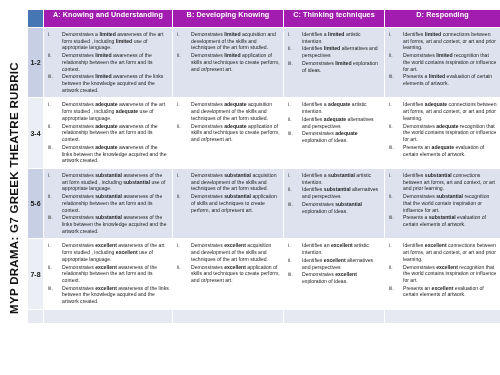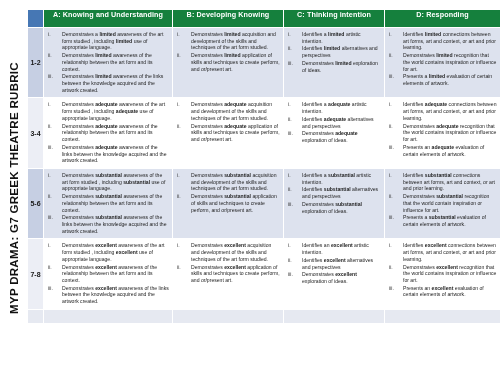--- a/index.html
+++ b/index.html
@@ -58,21 +58,21 @@
   .rubric col.c-c      { width: 101px; }
   .rubric col.c-d      { width: 116px; }
 
   .rubric th, .rubric td {
     border: 1px solid #ffffff;
     vertical-align: top;
     padding: 0;
   }
 
   thead th {
-    background: #15803d;
+    background: #a21caf;
     color: #ffffff;
     font-size: 7.2px;
     font-weight: bold;
     text-align: center;
     height: 17px;
     vertical-align: middle;
     letter-spacing: 0.1px;
   }
   thead th.band-head {
     background: #4677b4;
@@ -142,21 +142,21 @@
         <col class="c-a">
         <col class="c-b">
         <col class="c-c">
         <col class="c-d">
     </colgroup>
     <thead>
       <tr>
         <th class="band-head"></th>
         <th>A: Knowing and Understanding</th>
         <th>B: Developing Knowing</th>
-        <th>C: Thinking intention</th>
+        <th>C: Thinking techniques</th>
         <th>D: Responding</th>
       </tr>
     </thead>
     <tbody id="rubric-body">
         <tr class="shade">
           <td class="band">1-2</td>
           <td>
             <ol class="crit">
               <li>Demonstrates a <b>limited</b> awareness of the art form studied , including <b>limited</b> use of appropriate language.</li>
               <li>Demonstrates <b>limited</b> awareness of the relationship between the art form and its context.</li>

